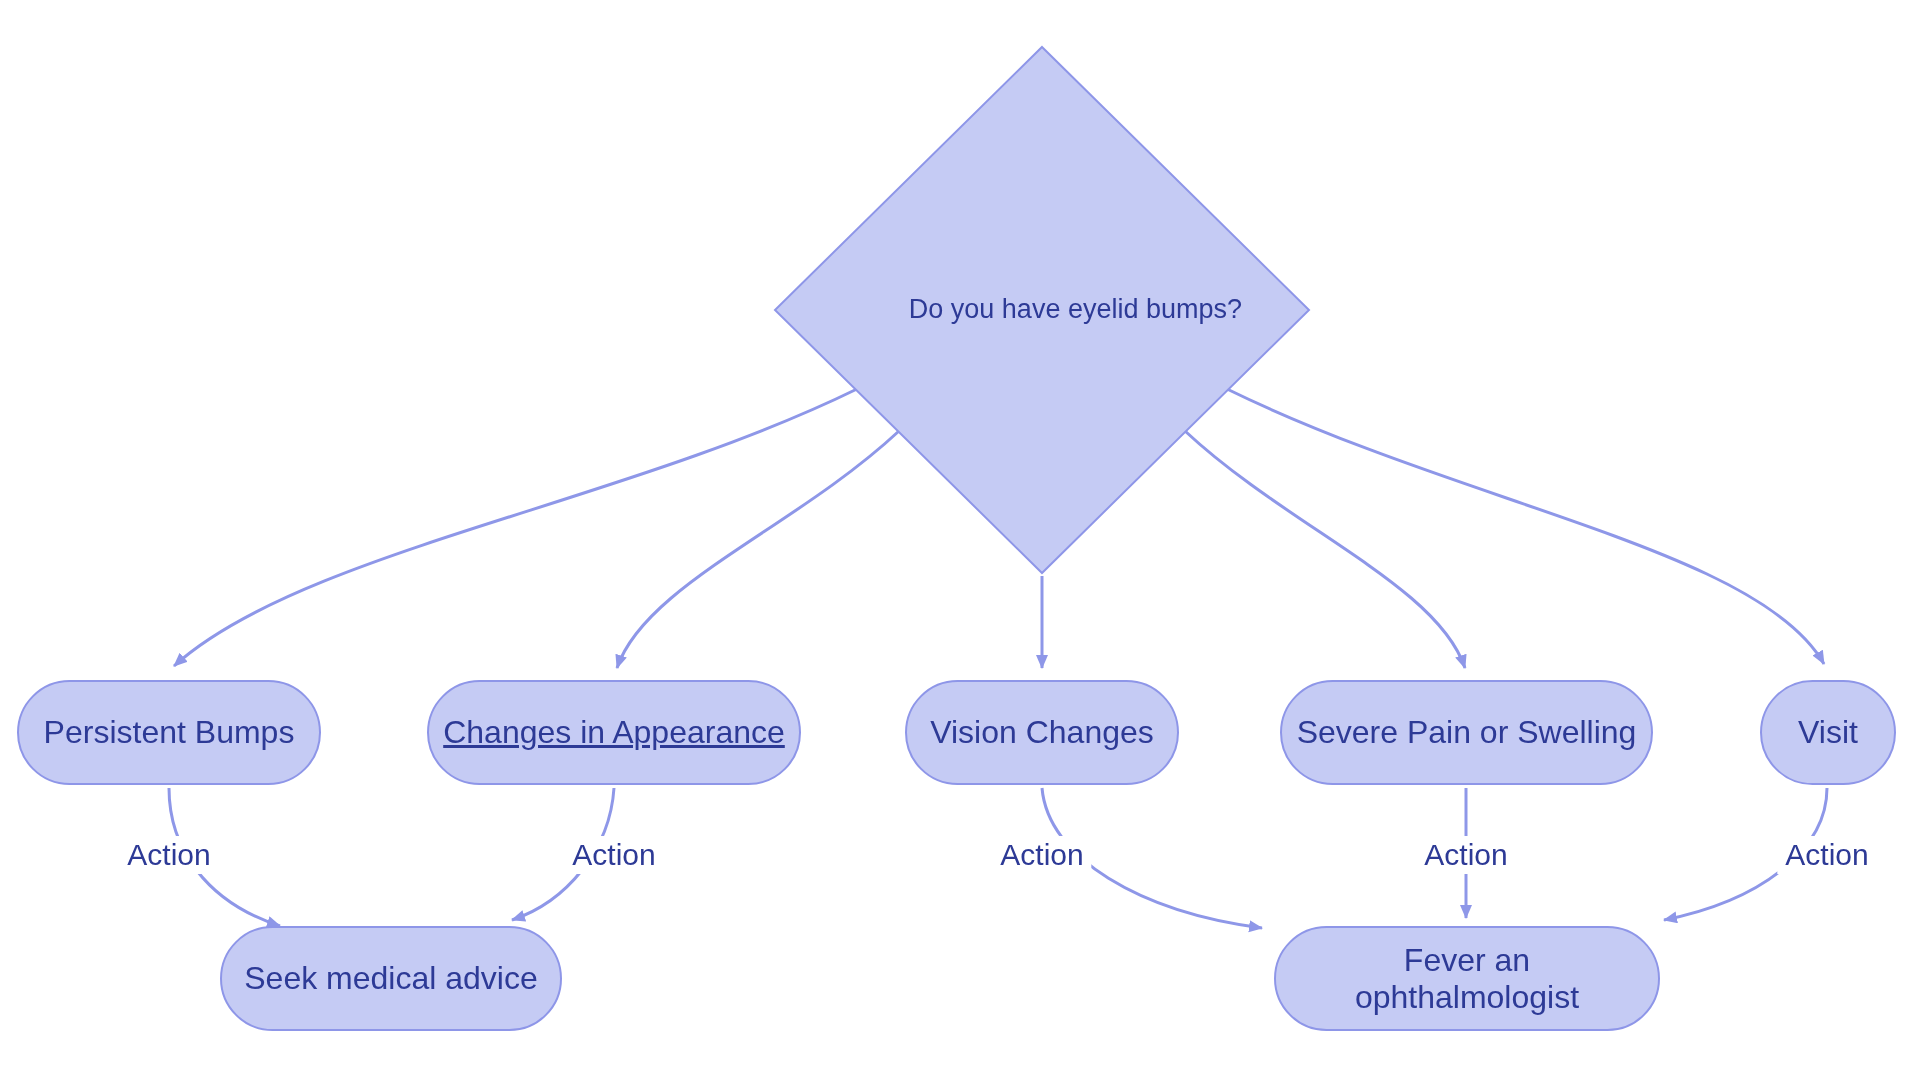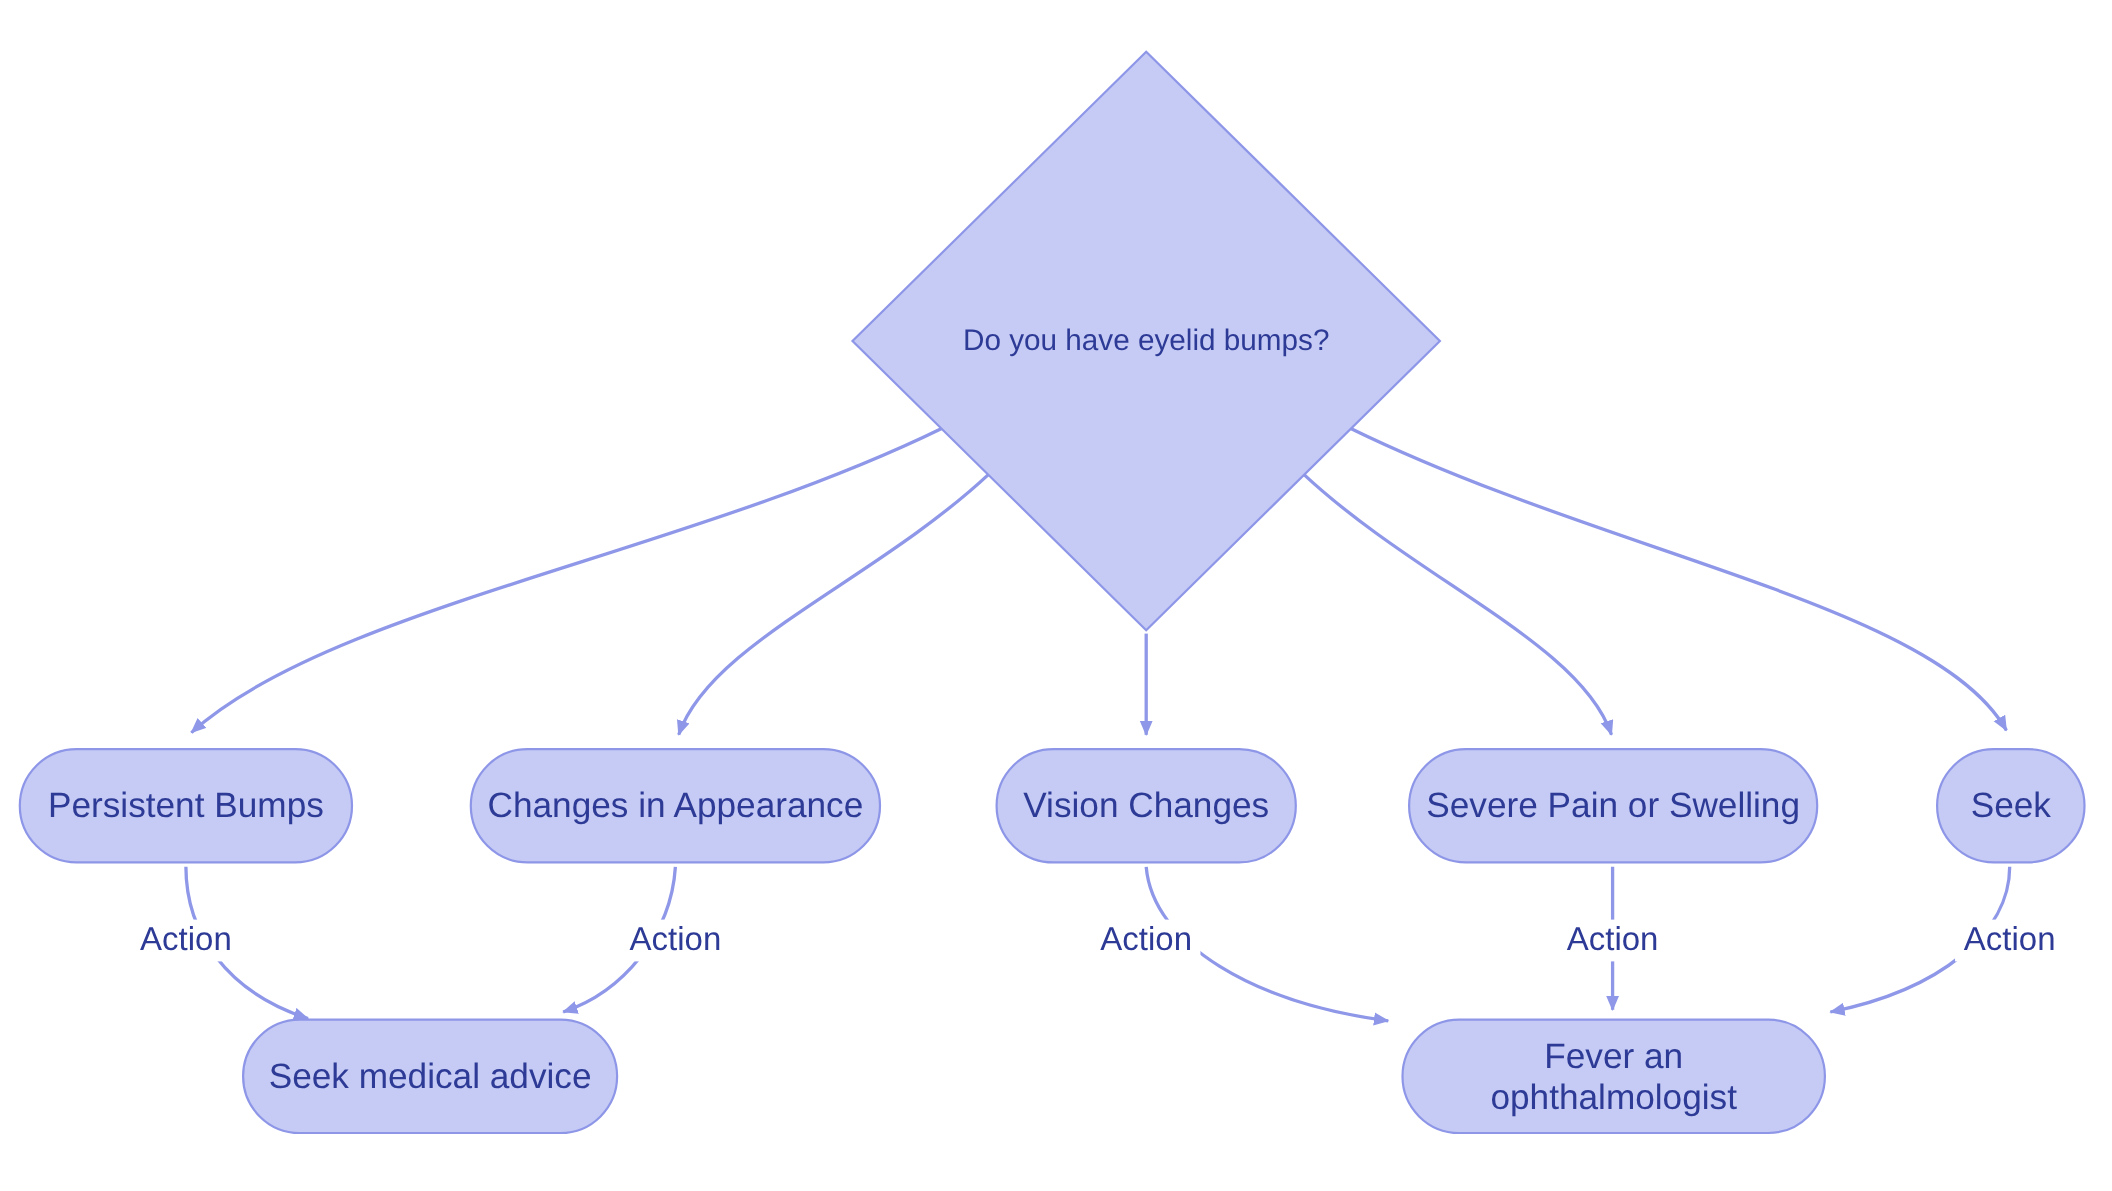--- a/index.html
+++ b/index.html
@@ -46,21 +46,21 @@
     color: var(--text, #2d3a96);
     font-size: 32px;
     text-align: center;
     padding: 0 14px;
   }
 
   .decision-label {
     position: absolute;
     color: var(--text, #2d3a96);
     font-size: 27px;
-    text-align: center;
+    text-align: right;
   }
 
   .action-label {
     position: absolute;
     transform: translate(-50%, -50%);
     color: var(--text, #2d3a96);
     font-size: 30px;
     background: var(--background, #ffffff);
     padding: 2px 8px;
     white-space: nowrap;
@@ -89,24 +89,24 @@
     <path class="edge" d="M 1042 788 C 1048 858, 1140 912, 1262 928" marker-end="url(#arrowhead)"></path>
     <path class="edge" d="M 1466 788 L 1466 918" marker-end="url(#arrowhead)"></path>
     <path class="edge" d="M 1827 788 C 1827 848, 1764 900, 1664 920" marker-end="url(#arrowhead)"></path>
 
     <polygon class="diamond-shape" points="1042,47 1309,310 1042,573 775,310"></polygon>
   </svg>
 
   <div class="decision-label" style="left: 842px; top: 294px; width: 400px;">Do you have eyelid bumps?</div>
 
   <div class="node" style="left: 17px;   top: 680px; width: 304px; height: 105px;">Persistent Bumps</div>
-  <div class="node" style="left: 427px;  top: 680px; width: 374px; height: 105px;">Changes in Appearance</div>
+  <div class="node" style="left: 427px;  top: 680px; width: 374px; height: 105px; text-decoration: underline;">Changes in Appearance</div>
   <div class="node" style="left: 905px;  top: 680px; width: 274px; height: 105px;">Vision Changes</div>
   <div class="node" style="left: 1280px; top: 680px; width: 373px; height: 105px;">Severe Pain or Swelling</div>
-  <div class="node" style="left: 1760px; top: 680px; width: 136px; height: 105px;">Seek</div>
+  <div class="node" style="left: 1760px; top: 680px; width: 136px; height: 105px;">Visit</div>
 
   <div class="action-label" style="left: 169px;  top: 855px;">Action</div>
   <div class="action-label" style="left: 614px;  top: 855px;">Action</div>
   <div class="action-label" style="left: 1042px; top: 855px;">Action</div>
   <div class="action-label" style="left: 1466px; top: 855px;">Action</div>
   <div class="action-label" style="left: 1827px; top: 855px;">Action</div>
 
   <div class="node" style="left: 220px;  top: 926px; width: 342px; height: 105px; text-align: right;">Seek medical advice</div>
   <div class="node" style="left: 1274px; top: 926px; width: 386px; height: 105px;">Fever an ophthalmologist</div>
 

